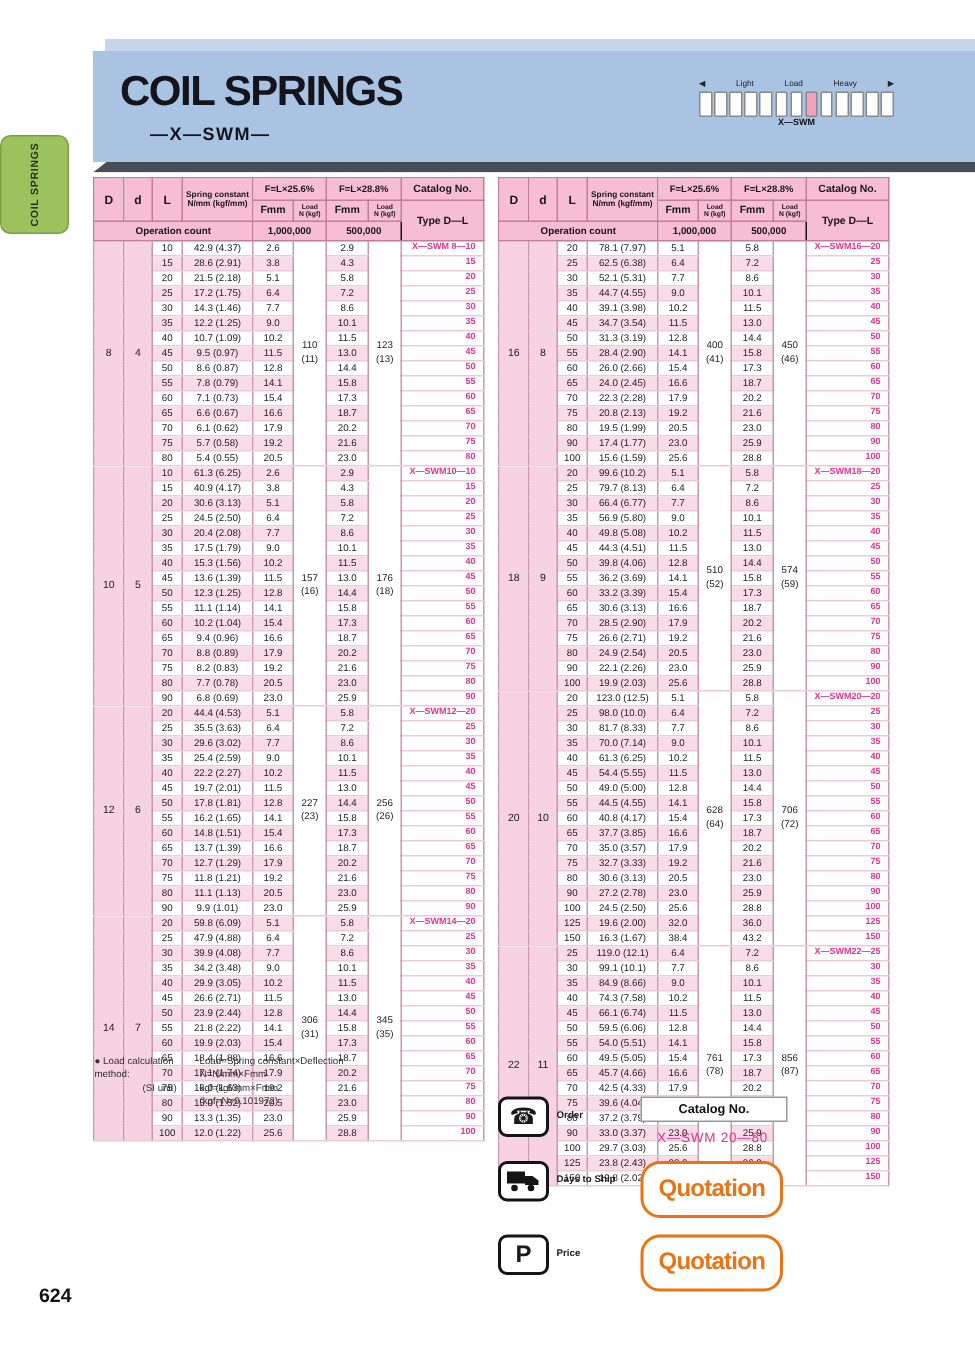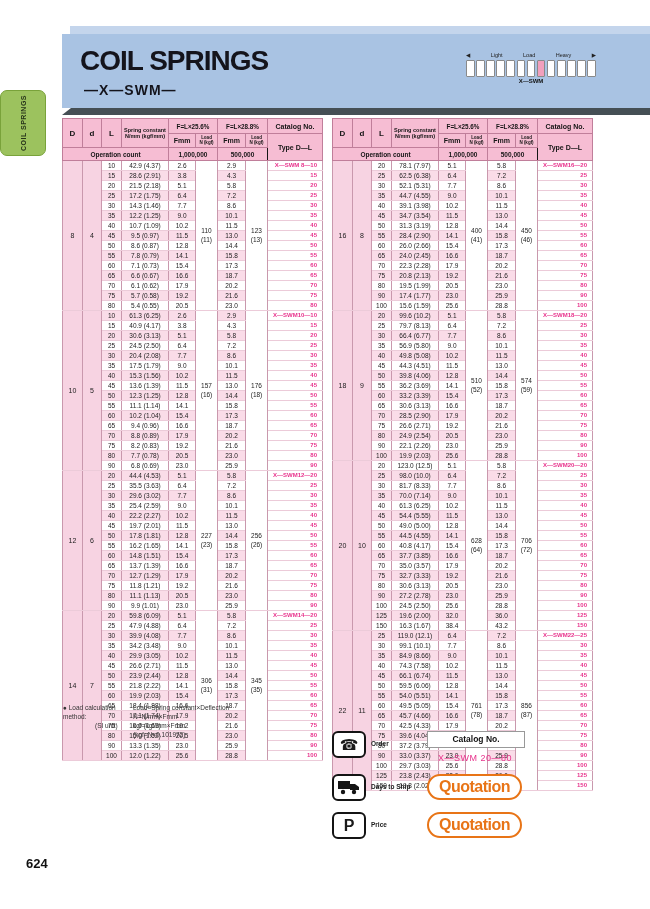--- a/index.html
+++ b/index.html
@@ -5,21 +5,21 @@
   html,body{margin:0;padding:0;background:#fff;}
   #page{position:relative;width:650px;height:909px;background:#fff;overflow:hidden;
         font-family:"Liberation Sans",sans-serif;color:#1a1a1a;-webkit-text-size-adjust:none;}
 
   
   .band-back{position:absolute;left:70px;top:26px;width:580px;height:74px;background:#c4d5ec;}
   .band{position:absolute;left:62px;top:34px;width:588px;height:74px;background:#a9c3e3;}
   .band-bar{position:absolute;left:62px;top:108px;width:588px;height:7px;background:#454f55;
             clip-path:polygon(9px 0,100% 0,100% 100%,0 100%);}
   .title{position:absolute;left:80px;top:45px;font-size:28px;font-weight:bold;color:#14141c;letter-spacing:-1px;}
-  .subtitle{position:absolute;left:84px;top:82px;font-size:14px;font-weight:bold;color:#14141c;letter-spacing:1px;}
+  .subtitle{position:absolute;left:100px;top:82px;font-size:12px;font-weight:bold;color:#14141c;letter-spacing:1px;}
 
   
   .loadind{position:absolute;left:466px;top:52px;width:130px;}
   .ls-labels{display:flex;justify-content:space-between;font-size:5.5px;color:#222;align-items:flex-end;}
   .ls-strip{display:flex;gap:1.5px;margin-top:2px;}
   .lbox{width:7.2px;height:15px;background:#fff;border:0.7px solid #8a8a8a;border-radius:1px;}
   .lbox.active{background:#f2a0bd;}
   .ls-caption{font-size:6px;font-weight:bold;text-align:center;margin-top:1px;color:#111;}
 
   
@@ -63,21 +63,21 @@
   .order-row{display:flex;align-items:flex-start;margin-bottom:11px;}
   .ibox{width:34px;height:27px;border:2px solid #141414;border-radius:6px;background:#fff;
         display:flex;align-items:center;justify-content:center;margin-right:5px;box-sizing:border-box;flex:none;}
   .ibox .ph{font-size:15px;line-height:1;}
   .ibox .pp{font-size:16px;font-weight:bold;line-height:1;}
   .olabel{font-size:6.5px;font-weight:bold;color:#222;width:56px;padding-top:9px;}
   .catalog-box{width:96px;height:15px;border:1px solid #999;background:#fff;font-size:8.5px;font-weight:bold;
                text-align:center;line-height:15px;color:#111;}
   .catalog-example{color:#e8338c;font-weight:normal;font-size:9px;text-align:center;margin-top:5px;letter-spacing:0.5px;width:96px;}
   .quote{display:inline-block;border:2.5px solid #e87416;border-radius:13px;color:#e87416;font-weight:bold;
-         font-size:16px;padding:0 10px;height:22px;line-height:22px;background:#fff;letter-spacing:-0.5px;}
+         font-size:16px;padding:6px 10px;height:22px;line-height:22px;background:#fff;letter-spacing:-0.5px;}
 
   .pageno{position:absolute;left:26px;top:856px;font-size:13px;font-weight:bold;color:#111;}
 </style>
 </head>
 <body>
 
 <div id="page">
 
   <div class="band-back"></div>
   <div class="band"></div>

